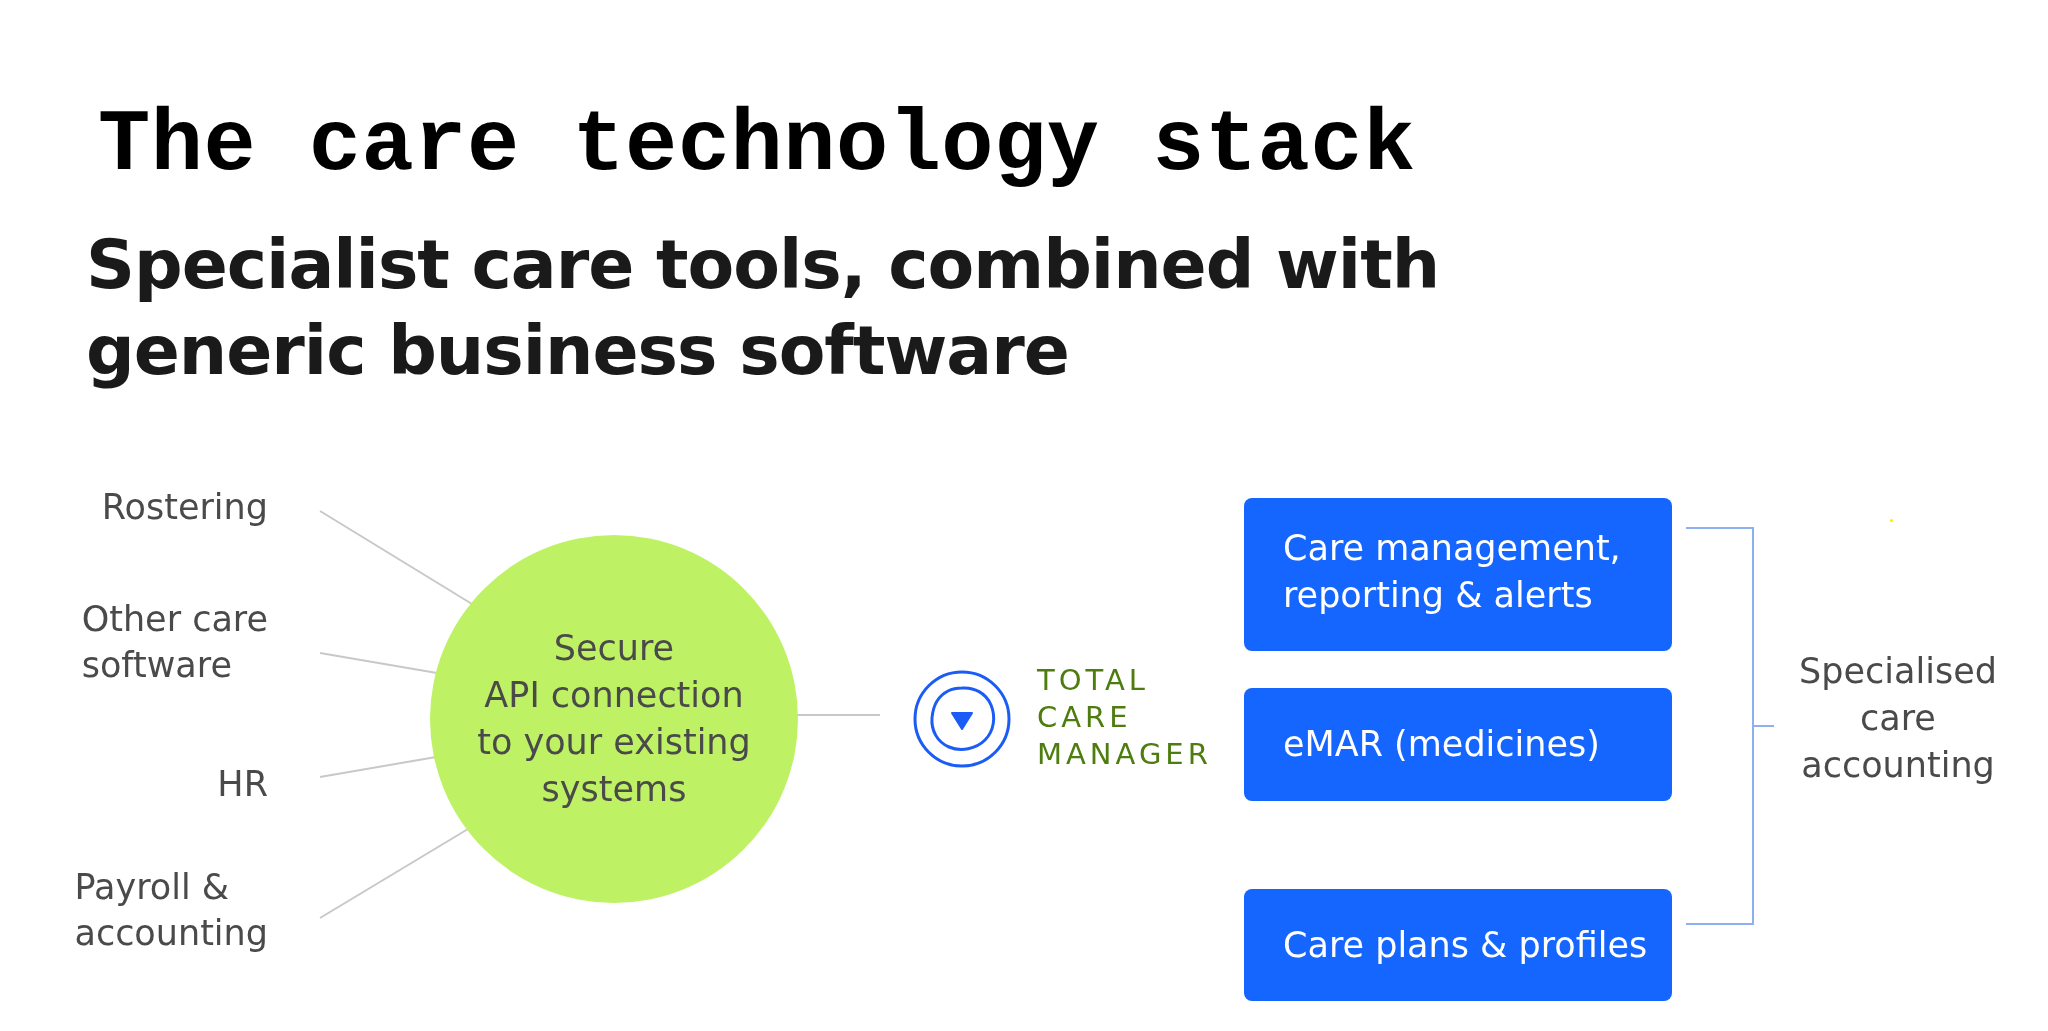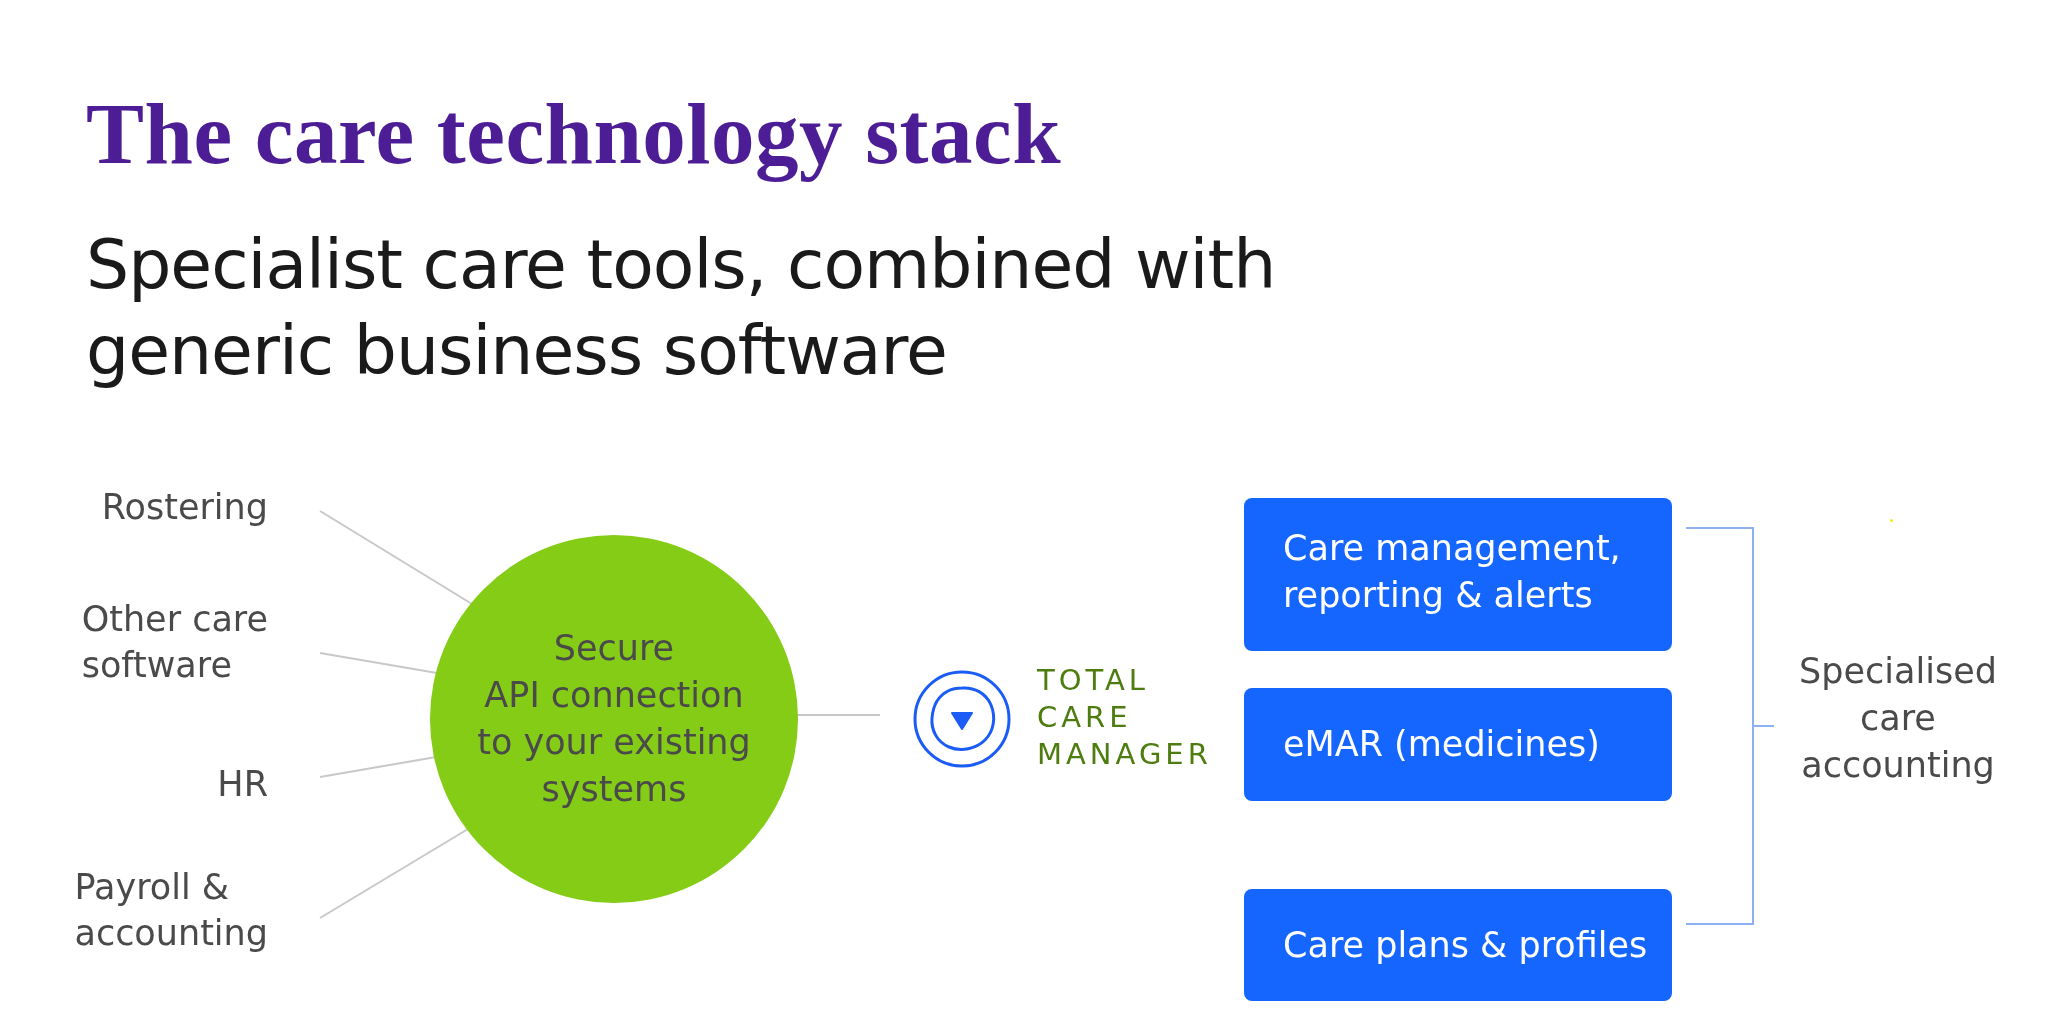--- a/index.html
+++ b/index.html
@@ -11,36 +11,36 @@
       width: 2048px;
       height: 1031px;
       position: relative;
       overflow: hidden;
       font-family: "Liberation Sans", "DejaVu Sans", sans-serif;
     }
     .title {
       position: absolute;
       left: 86px;
       top: 84px;
-      margin: 0;
-      font-family: Liberation Serif, serif;
+      margin: 12px;
+      font-family: Liberation Mono, monospace;
       font-weight: 700;
       font-size: 87px;
       line-height: 100px;
       letter-spacing: 0.5px;
-      color: #4c1d95;
+      color: #000000;
       white-space: nowrap;
     }
     .subtitle {
       position: absolute;
       left: 86px;
       top: 222px;
       margin: 0;
       font-family: "DejaVu Sans", sans-serif;
-      font-weight: 400;
+      font-weight: 700;
       font-size: 68px;
       line-height: 86px;
       letter-spacing: -1px;
       color: #1a1a1a;
       -webkit-text-stroke: 0;
     }
     .subtitle span { display: block; white-space: nowrap; }
 
     .diagram-lines {
       position: absolute;
@@ -63,21 +63,21 @@
     }
     .source-label span { display: block; }
 
     .hub-circle {
       position: absolute;
       left: 430px;
       top: 535px;
       width: 368px;
       height: 368px;
       border-radius: 50%;
-      background: #84cc16;
+      background: #bef264;
       display: flex;
       align-items: center;
       justify-content: center;
       flex-direction: column;
       text-align: center;
     }
     .hub-circle span {
       display: block;
       font-family: "DejaVu Sans", sans-serif;
       font-size: 35px;

